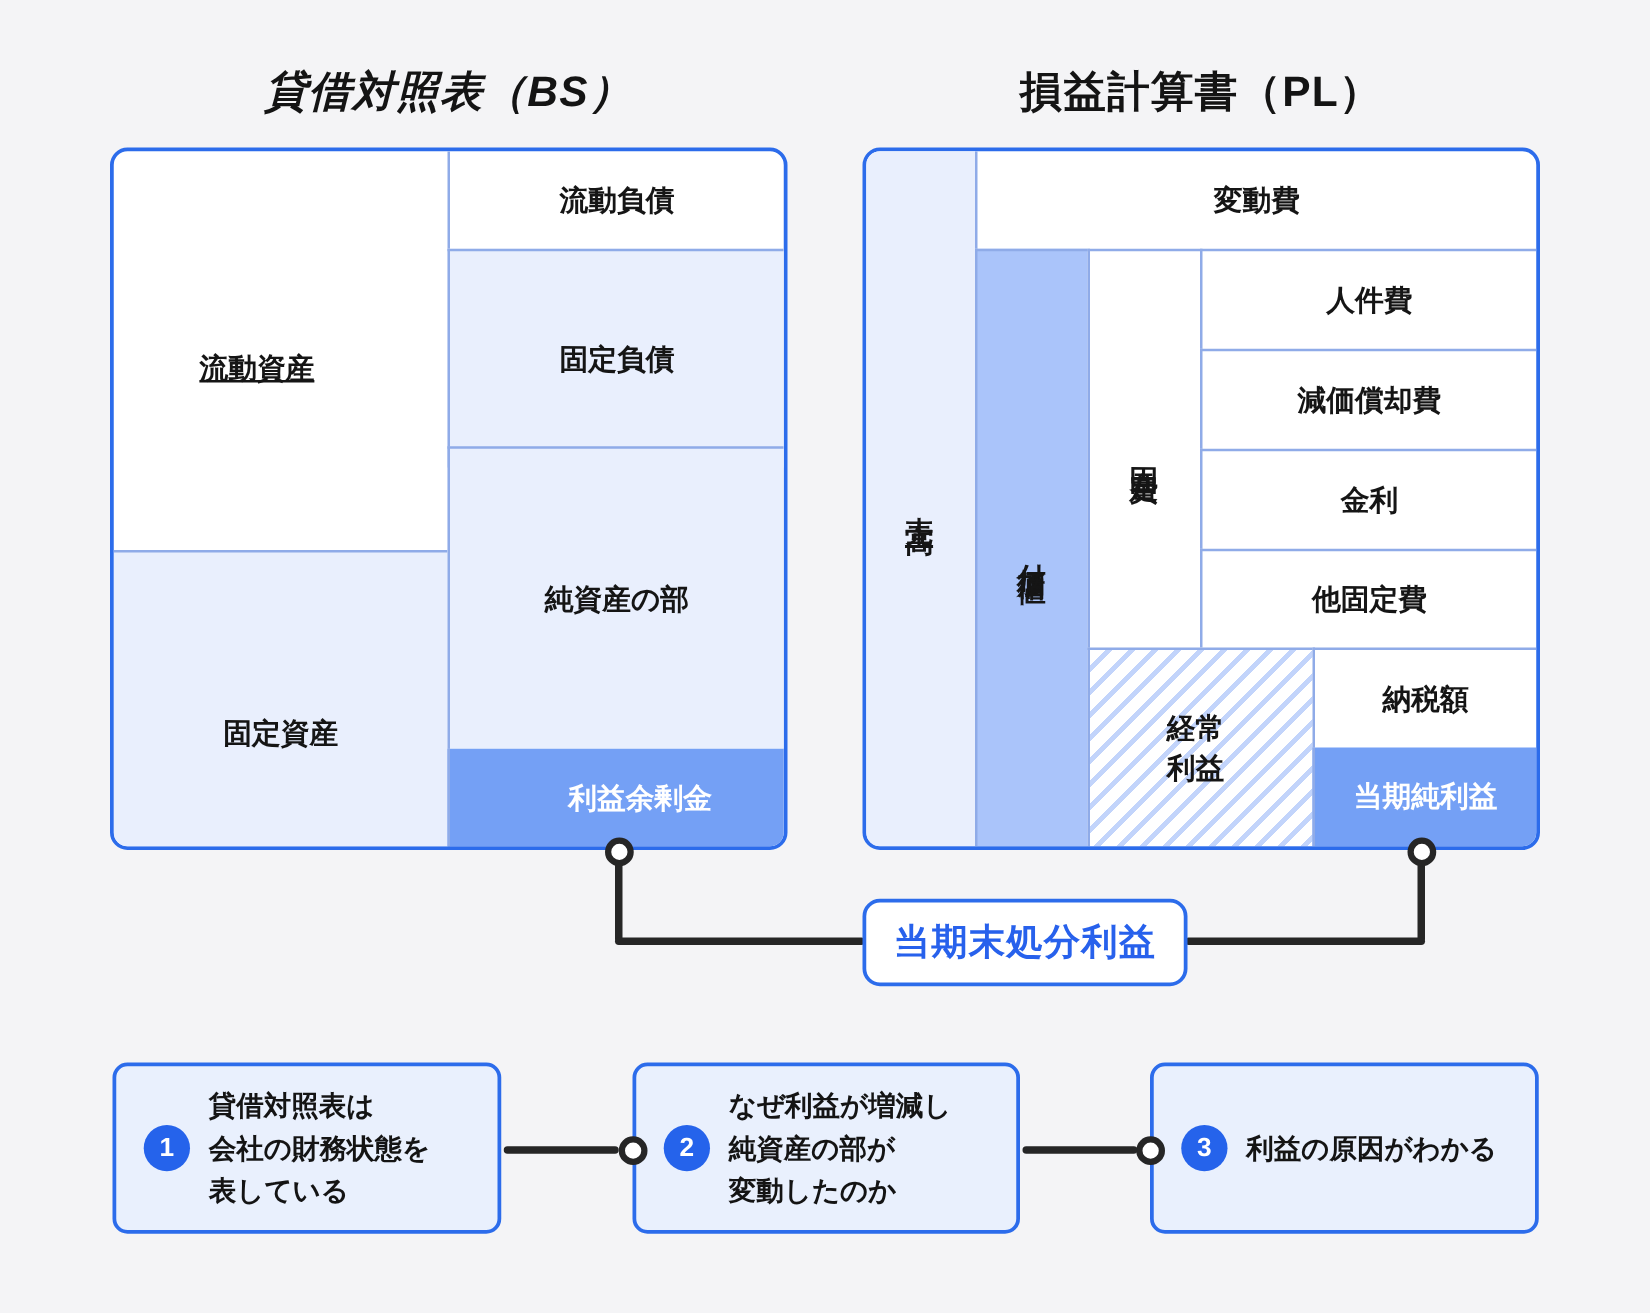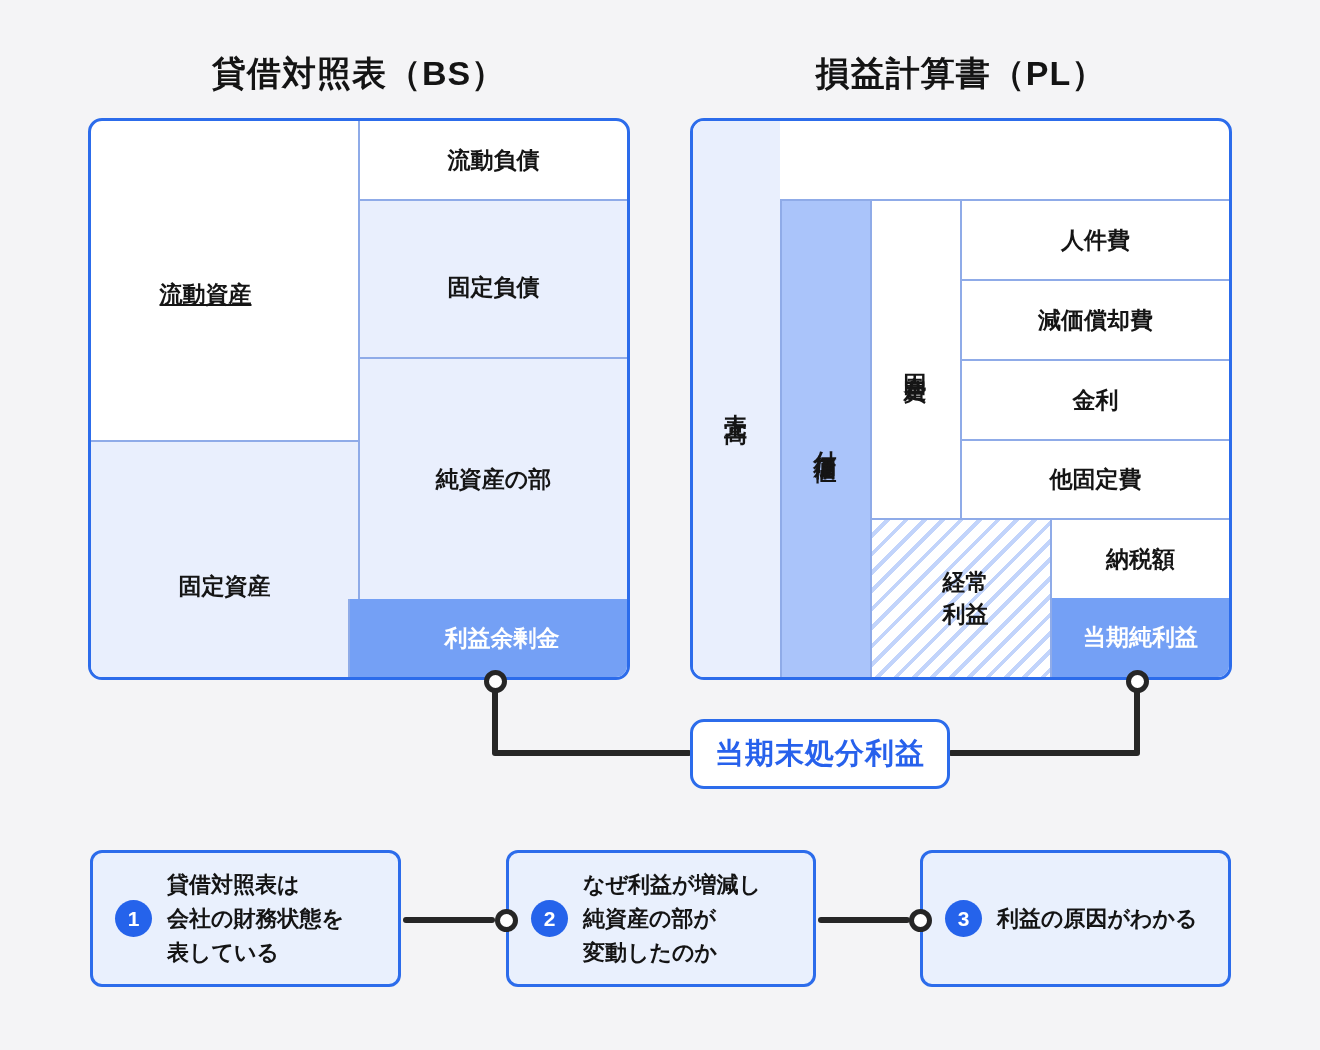--- a/index.html
+++ b/index.html
@@ -17,21 +17,21 @@
     font-size:34px; font-weight:700; color:#141414; letter-spacing:1px;
   }
   .panel {
     position:absolute; top:118px; width:542px; height:562px;
     background:#ffffff; border:3px solid #2c6ceb; border-radius:14px;
     overflow:hidden; box-sizing:border-box;
   }
   .cell {
     position:absolute; box-sizing:border-box;
     display:flex; align-items:center; justify-content:center;
-    font-size:23px; font-weight:700; color:#151515; text-align:right;
+    font-size:23px; font-weight:700; color:#151515; text-align:left;
   }
   .bl { border-left:2px solid #8fabe8; }
   .bt { border-top:2px solid #8fabe8; }
   .fill-light { background:#e9effd; }
   .fill-mid { background:#aac4fa; }
   .fill-strong { background:#74a0f5; color:#ffffff; }
   .vert { writing-mode:vertical-rl; text-orientation:upright; letter-spacing:3px; }
   .hatch {
     background:repeating-linear-gradient(135deg,#ffffff 0 9px,#c2d4fb 9px 13px);
   }
@@ -59,34 +59,35 @@
     color:#ffffff; font-size:21px; font-weight:700; flex:0 0 auto;
     display:flex; align-items:center; justify-content:center; margin-right:15px;
   }
   .step-text { font-size:22px; font-weight:700; line-height:34px; color:#141414; text-align:left; }
 </style>
 </head>
 <body>
 
 <div class="stage">
 
-  <div class="diagram-title" style="left:88px; width:542px;">貸借対照表（BS）</div>
+  <div class="diagram-title" style="left:88px; width:542px;font-style:italic;">貸借対照表（BS）</div>
   <div class="diagram-title" style="left:690px; width:542px;">損益計算書（PL）</div>
 
   <div class="panel" style="left:88px;">
     <div class="cell" style="left:0; top:14px; width:229px; height:319px;text-decoration:underline;">流動資産</div>
     <div class="cell fill-light bt" style="left:0; top:319px; width:267px; height:291px;">固定資産</div>
     <div class="cell bl" style="left:267px; top:0; width:269px; height:78px;">流動負債</div>
     <div class="cell fill-light bl bt" style="left:267px; top:78px; width:269px; height:175px;">固定負債</div>
     <div class="cell fill-light bl bt" style="left:267px; top:236px; width:269px; height:242px;">純資産の部</div>
-    <div class="cell fill-strong bl" style="left:257px; top:478px; width:306px; height:78px;">利益余剰金</div>
+    <div class="cell fill-strong bl" style="left:267px; top:478px; width:306px; height:78px;">利益余剰金</div>
   </div>
 
   <div class="panel" style="left:690px;">
     <div class="cell fill-light vert" style="left:0; top:0; width:87px; height:556px;">売上高</div>
+    <div class="cell bl" style="left:87px; top:0; width:449px; height:78px;">変動費</div>
     <div class="cell fill-mid vert bl bt" style="left:87px; top:78px; width:90px; height:478px;">付加価値</div>
     <div class="cell vert bl bt" style="left:177px; top:78px; width:90px; height:319px;">固定費</div>
     <div class="cell bl bt" style="left:267px; top:78px; width:269px; height:80px;">人件費</div>
     <div class="cell bl bt" style="left:267px; top:158px; width:269px; height:80px;">減価償却費</div>
     <div class="cell bl bt" style="left:267px; top:238px; width:269px; height:80px;">金利</div>
     <div class="cell bl bt" style="left:267px; top:318px; width:269px; height:79px;">他固定費</div>
     <div class="cell hatch bl bt" style="left:177px; top:397px; width:180px; height:159px;">
       <span class="wrap2">経常利益</span>
     </div>
     <div class="cell bl bt" style="left:357px; top:397px; width:179px; height:80px;">納税額</div>

